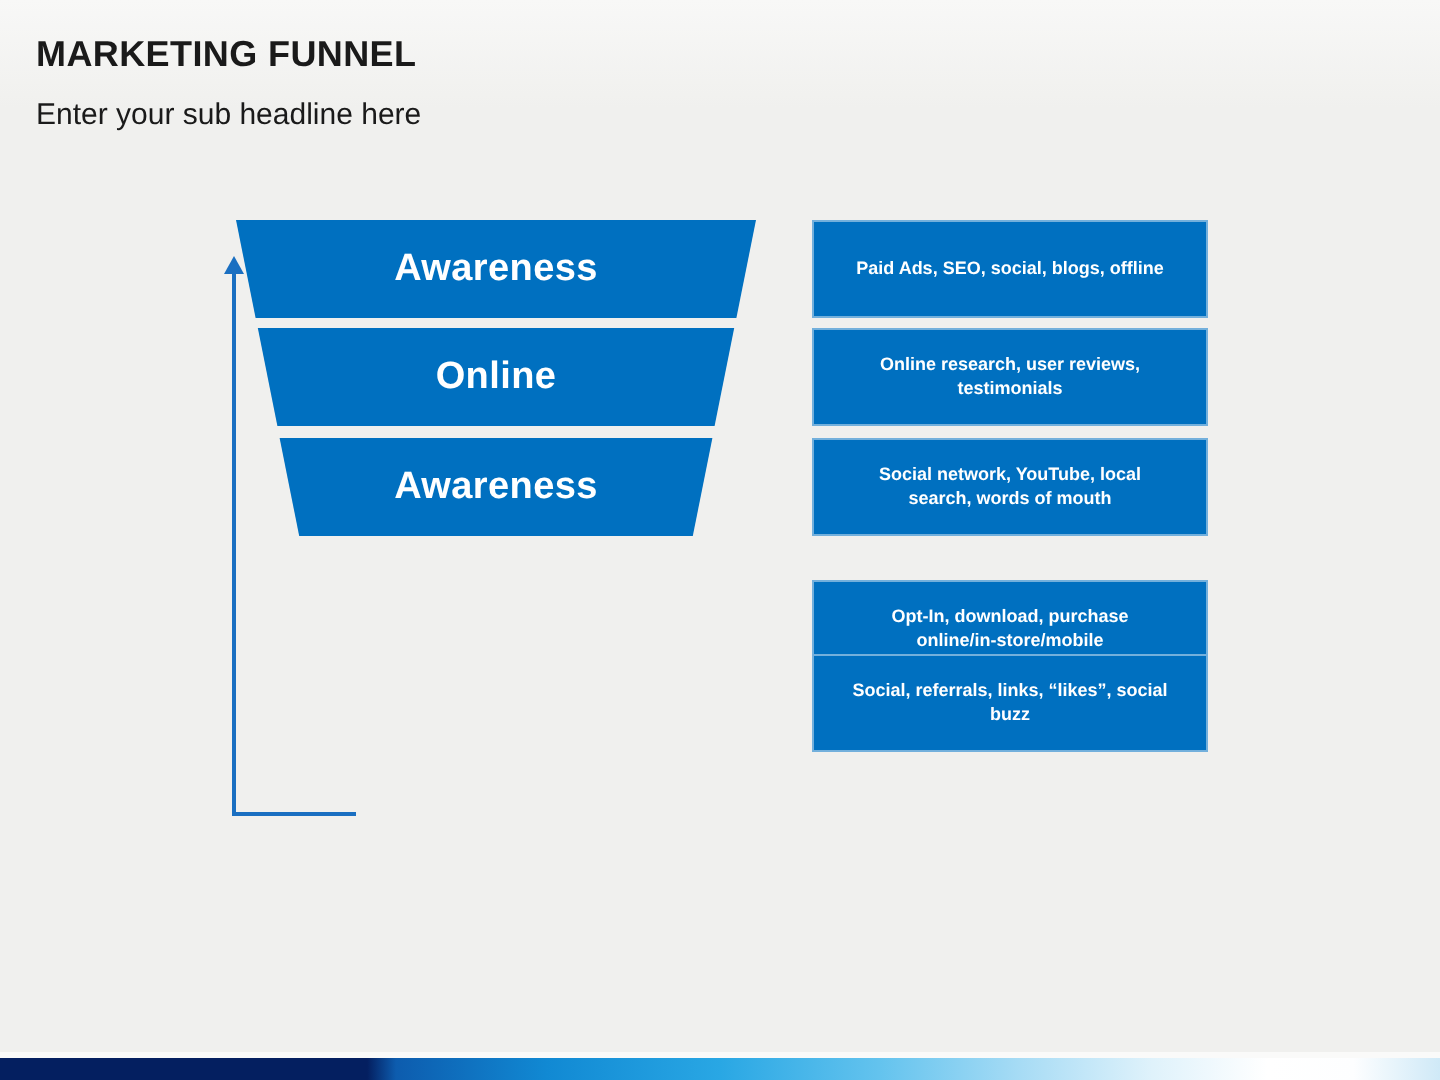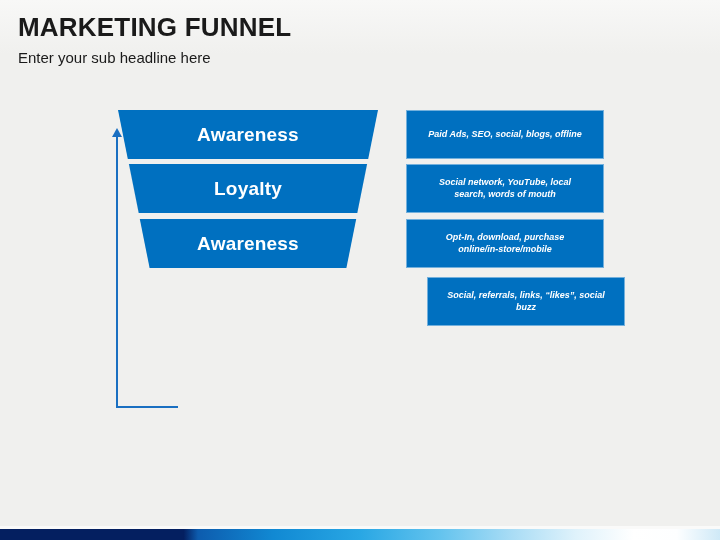--- a/index.html
+++ b/index.html
@@ -6,21 +6,21 @@
   body {
     width:720px; height:540px;
     position:relative; overflow:hidden;
     font-family:"Liberation Sans", sans-serif;
     background: linear-gradient(180deg, #f8f8f7 0%, var(--background, #f0f0ee) 10%, var(--background, #f0f0ee) 100%);
   }
 
   
   .title {
     position:absolute; left:18px; top:12px; margin:0;
-    font-size:26px; font-weight:700; color:var(--text-dark, #1a1a1a);
+    font-size:18px; font-weight:700; color:var(--text-dark, #1a1a1a);
     letter-spacing:0.2px; line-height:30px;
   }
   .subtitle {
     position:absolute; left:18px; top:46px; margin:0;
     font-size:15px; font-weight:400; color:var(--text-dark, #1a1a1a);
     line-height:24px;
   }
 
   
   .funnel { position:absolute; left:118px; top:110px; width:260px; height:390px; }
@@ -54,26 +54,26 @@
   .box {
     position:absolute; left:0; width:198px; height:49px; box-sizing:border-box;
     background:var(--stage-blue, #0070c0);
     border:1px solid rgba(255,255,255,0.45);
     display:flex; align-items:center; justify-content:center;
     padding:0 18px; text-align:center;
   }
   .box:nth-child(1){ top:0px; }
   .box:nth-child(2){ top:54px; }
   .box:nth-child(3){ top:109px; }
-  .box:nth-child(4){ top:167px;margin-left:21px; }
+  .box:nth-child(4){ top:180px; }
   .box:nth-child(5){ top:217px; }
   .box:nth-child(6){ top:272px; }
   .box-text {
     color:var(--text-light, #ffffff);
-    font-size:9px; font-weight:700; line-height:11.5px;font-style:italic;
+    font-size:9px; font-weight:700; line-height:11.5px;
   }
 
   
   .bar-highlight {
     position:absolute; left:0; bottom:11px; width:720px; height:3px;
     background:#fafaf9;
   }
   .bottom-bar {
     position:absolute; left:0; bottom:0; width:720px; height:11px;
     background: linear-gradient(to right,
@@ -98,30 +98,33 @@
 
 <div class="arrow-head"></div>
 <div class="arrow-vertical"></div>
 <div class="arrow-horizontal"></div>
 
 <div class="funnel">
   <div class="seg">
     <span class="seg-label">Awareness</span>
   </div>
   <div class="seg">
-    <span class="seg-label">Loyalty</span>
+    <span class="seg-label">Online</span>
   </div>
   <div class="seg">
     <span class="seg-label">Awareness</span>
   </div>
 </div>
 
 <div class="boxes">
   <div class="box">
     <span class="box-text">Paid Ads, SEO, social, blogs, offline</span>
+  </div>
+  <div class="box">
+    <span class="box-text">Online research, user reviews, testimonials</span>
   </div>
   <div class="box">
     <span class="box-text">Social network, YouTube, local search, words of mouth</span>
   </div>
   <div class="box">
     <span class="box-text">Opt-In, download, purchase online/in-store/mobile</span>
   </div>
   <div class="box">
     <span class="box-text">Social, referrals, links, “likes”, social buzz</span>
   </div>

